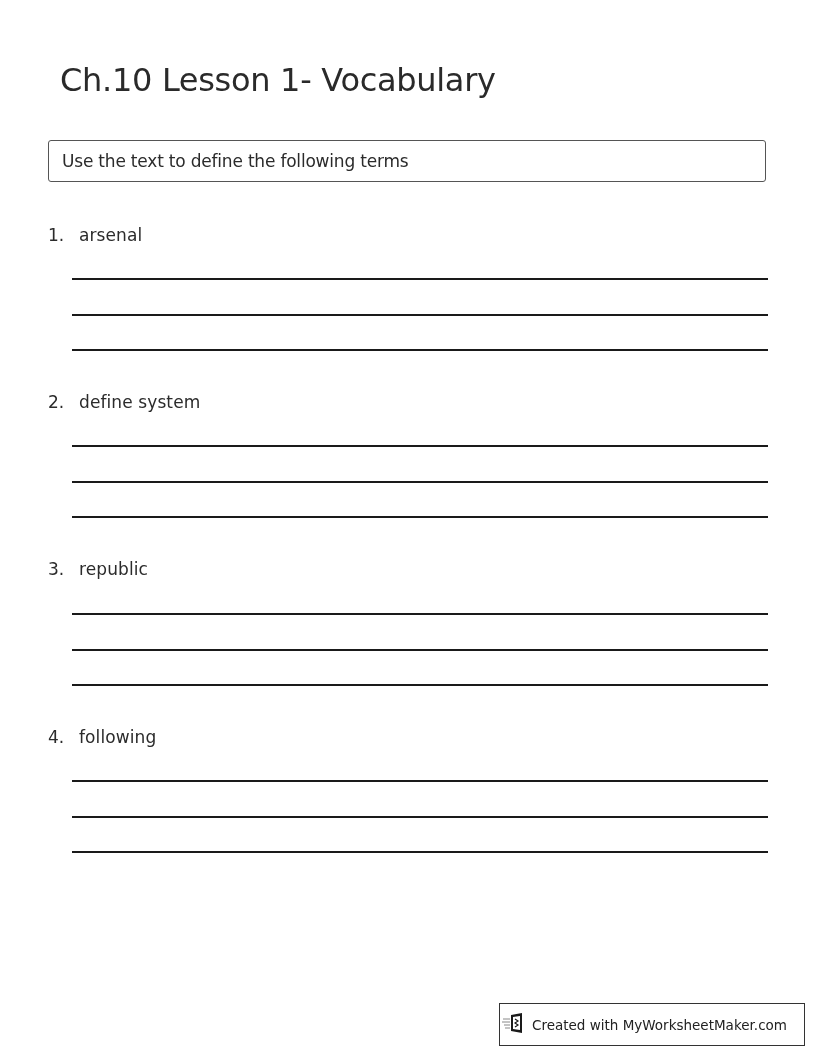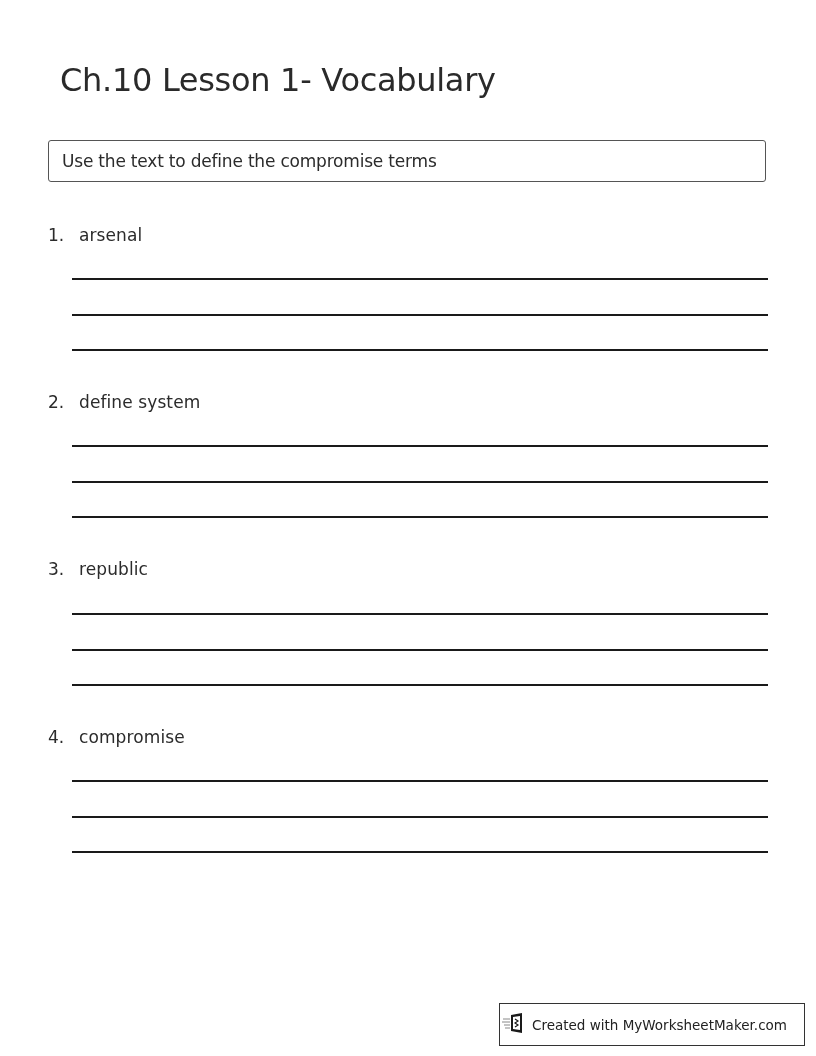--- a/index.html
+++ b/index.html
@@ -19,21 +19,21 @@
     .footer { position: absolute; left: 499px; top: 1003px; width: 306px; height: 43px;
               border: 1px solid #333; box-sizing: border-box; display: flex; align-items: center;
               padding-left: 2px; font-size: 13.5px; color: #222; }
     .footer svg { margin-right: 6px; }
   </style>
 </head>
 <body>
 
 <h1 class="title">Ch.10 Lesson 1- Vocabulary</h1>
 
-<div class="instructions">Use the text to define the compromise terms</div>
+<div class="instructions">Use the text to define the following terms</div>
 
 <div class="question" style="top:223px;">
   <div class="q-head">
     <span class="q-num">1.</span>
     <span class="q-term">arsenal</span>
   </div>
   <div class="line" style="top:55px;"></div>
   <div class="line" style="top:91px;"></div>
   <div class="line" style="top:126px;"></div>
 </div>
@@ -54,21 +54,21 @@
     <span class="q-term">republic</span>
   </div>
   <div class="line" style="top:56px;"></div>
   <div class="line" style="top:92px;"></div>
   <div class="line" style="top:127px;"></div>
 </div>
 
 <div class="question" style="top:725px;">
   <div class="q-head">
     <span class="q-num">4.</span>
-    <span class="q-term">compromise</span>
+    <span class="q-term">following</span>
   </div>
   <div class="line" style="top:55px;"></div>
   <div class="line" style="top:91px;"></div>
   <div class="line" style="top:126px;"></div>
 </div>
 
 <div class="footer">
   <span>
     <svg width="24" height="22" viewBox="0 0 24 22">
       <line x1="1" y1="7" x2="8" y2="7" stroke="#888" stroke-width="1"></line>

